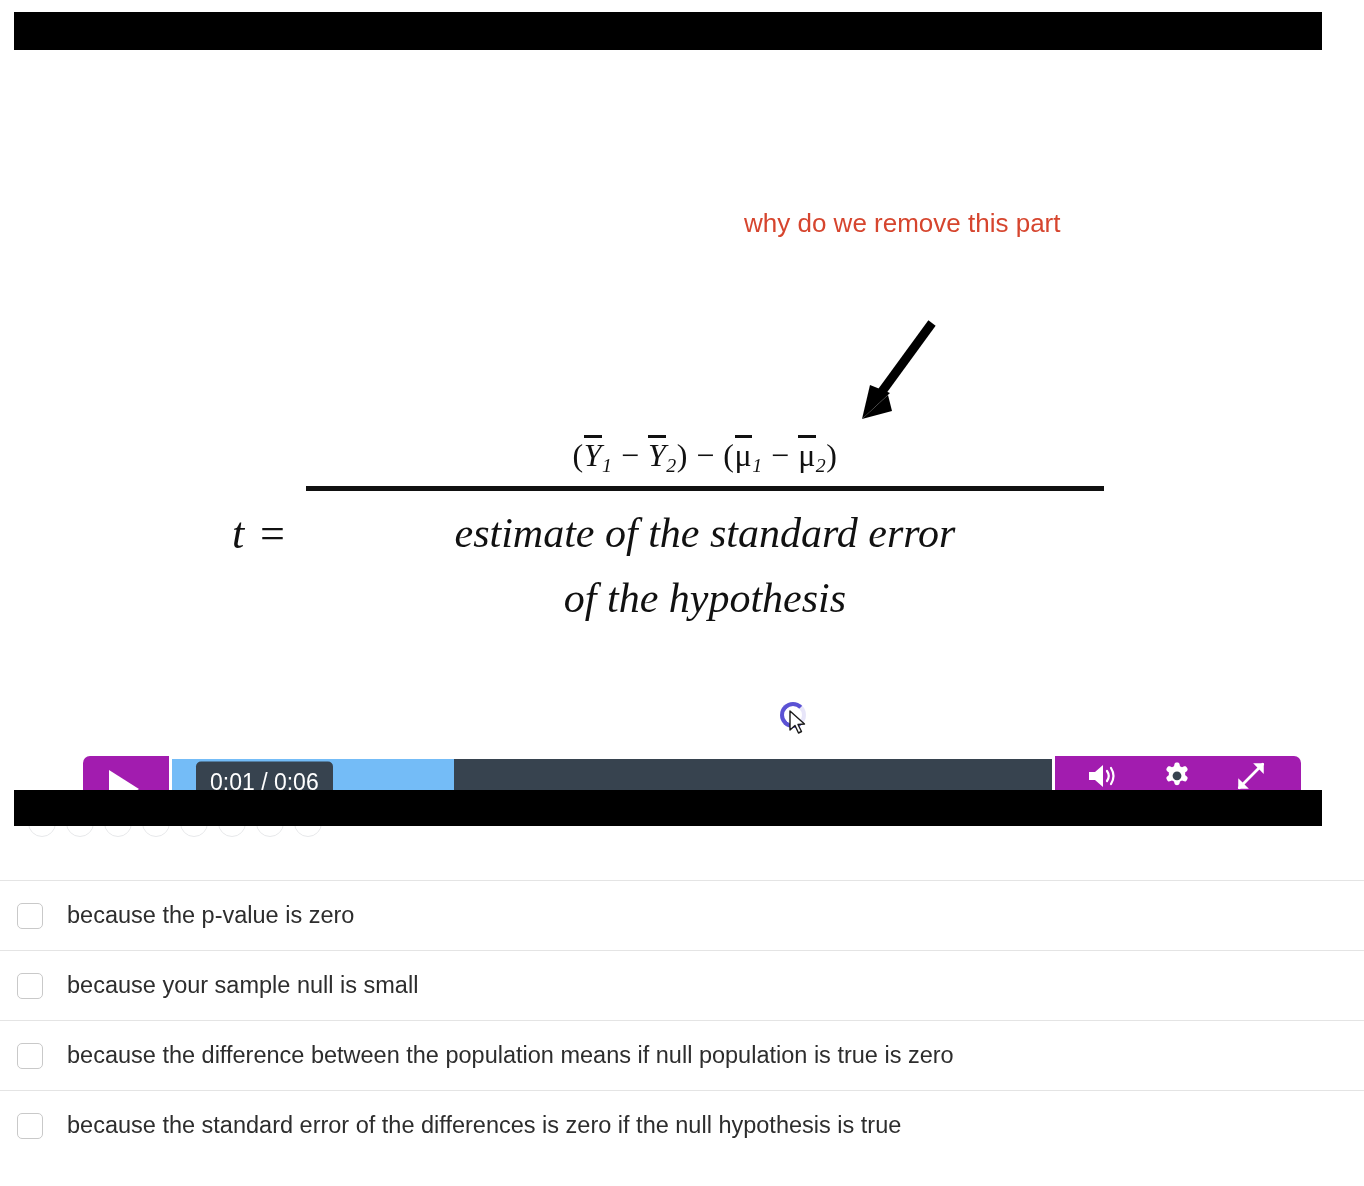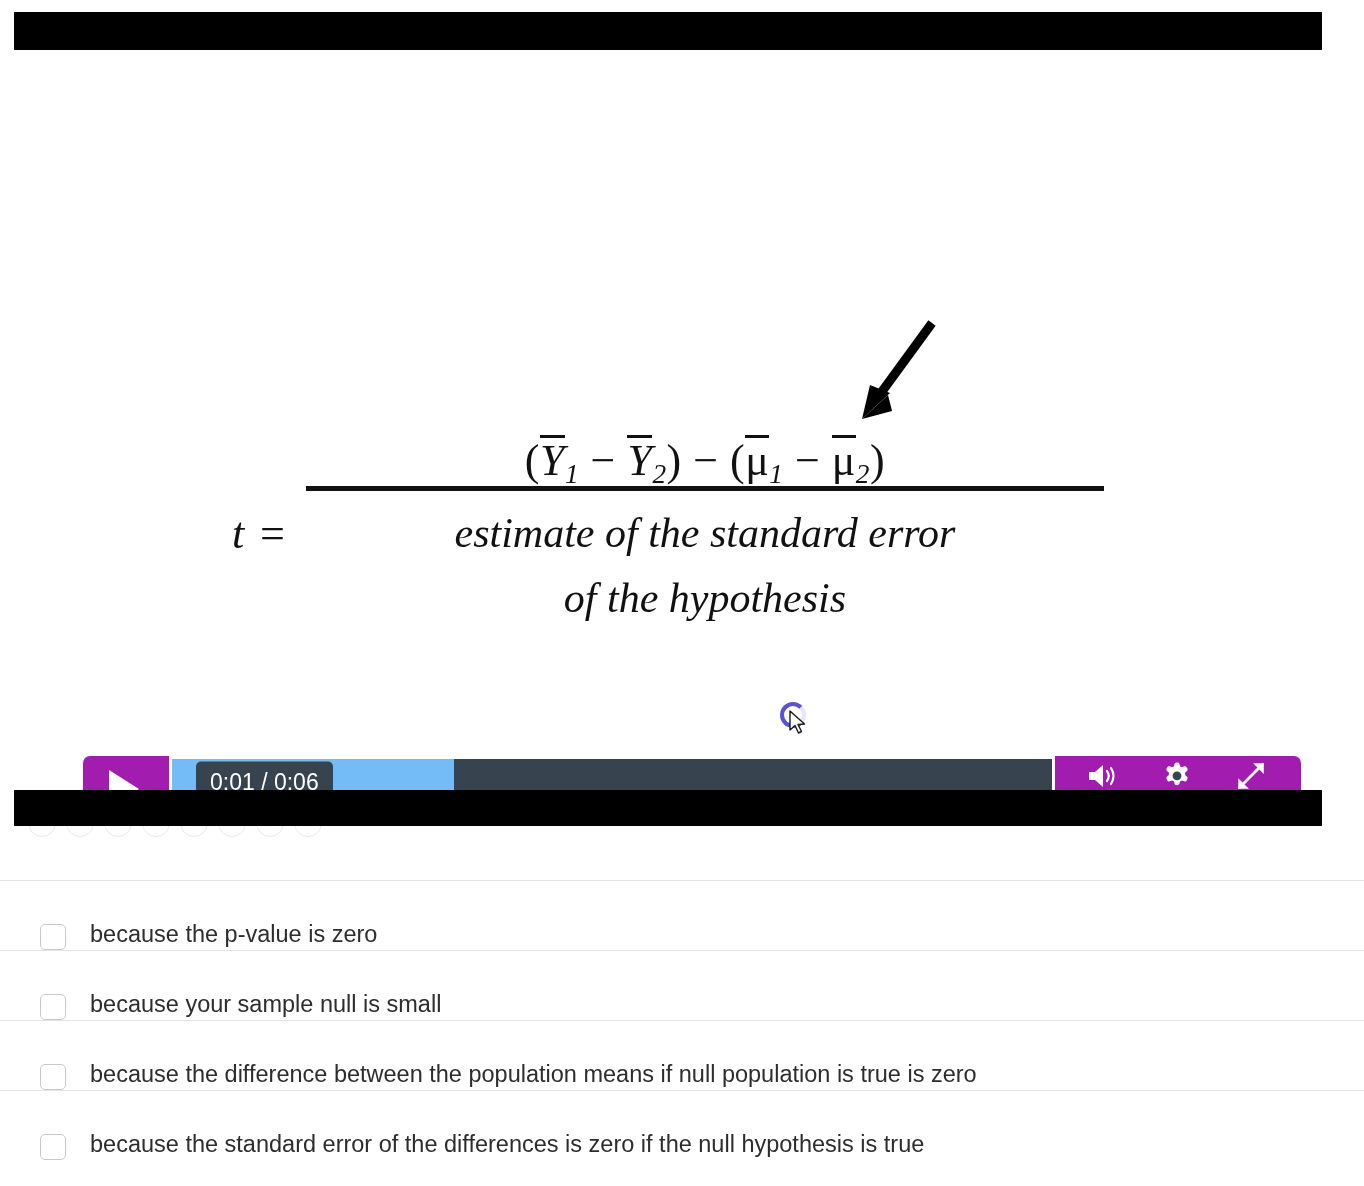--- a/index.html
+++ b/index.html
@@ -74,23 +74,23 @@
     margin-right: 18px;
     white-space: nowrap;
     letter-spacing: 1px;
   }
   .fraction {
     display: flex;
     flex-direction: column;
     align-items: center;
   }
   .numerator {
-    font-size: 44px;
+    font-size: 32px;
     color: #111111;
-    padding: 0 18px 0 18px;
+    padding: 0 18px 12px 18px;
     white-space: nowrap;
     letter-spacing: 0.5px;
   }
   .numerator .ovl {
     display: inline-block;
     border-top: 3px solid #111111;
     padding-top: 1px;
     line-height: 1;
   }
   .numerator .italicvar { font-style: italic; }
@@ -238,24 +238,24 @@
 
   
   .options {
     position: absolute;
     left: 0;
     top: 880px;
     width: 1364px;
   }
   .option-row {
     display: flex;
-    align-items: flex-end;
+    align-items: center;
     height: 70px;
     border-top: 1px solid #e4e4e4;
-    padding-left: 40px;
+    padding-left: 17px;
     box-sizing: border-box;
     cursor: pointer;
   }
   .option-checkbox {
     width: 24px;
     height: 24px;
     border: 1.5px solid #c9c9c9;
     border-radius: 5px;
     background: #ffffff;
     flex: 0 0 auto;
@@ -270,20 +270,21 @@
   }
 </style>
 </head>
 <body>
 
 <div class="black-bar black-bar-top"></div>
 
 <div class="video-stage">
 
   <div class="annotation">
+    <div>why do we remove this part</div>
   </div>
 
   <div class="arrow-annotation">
     <svg viewBox="0 0 120 110" width="120" height="110" aria-hidden="true">
       <line x1="88" y1="8" x2="34" y2="82" stroke="#000000" stroke-width="9" stroke-linecap="butt"></line>
       <polygon points="18,104 46,78 26,70" fill="#000000"></polygon>
       <polygon points="18,104 44,80 48,96" fill="#000000"></polygon>
     </svg>
   </div>
 

